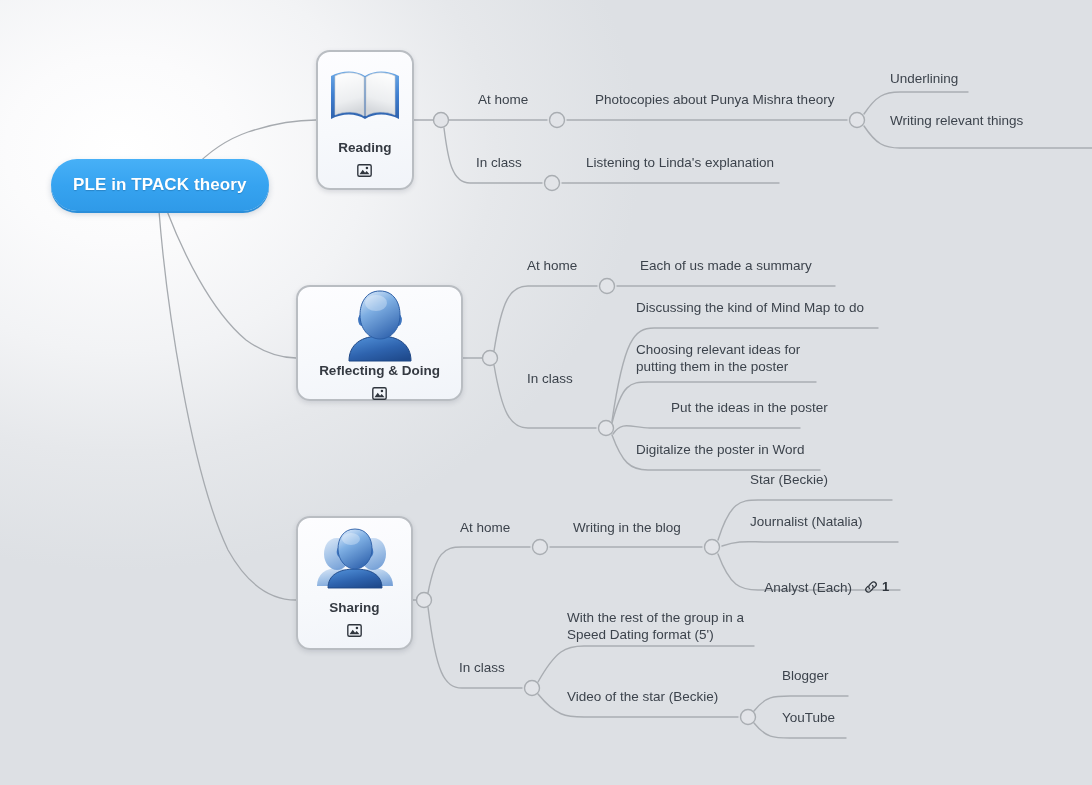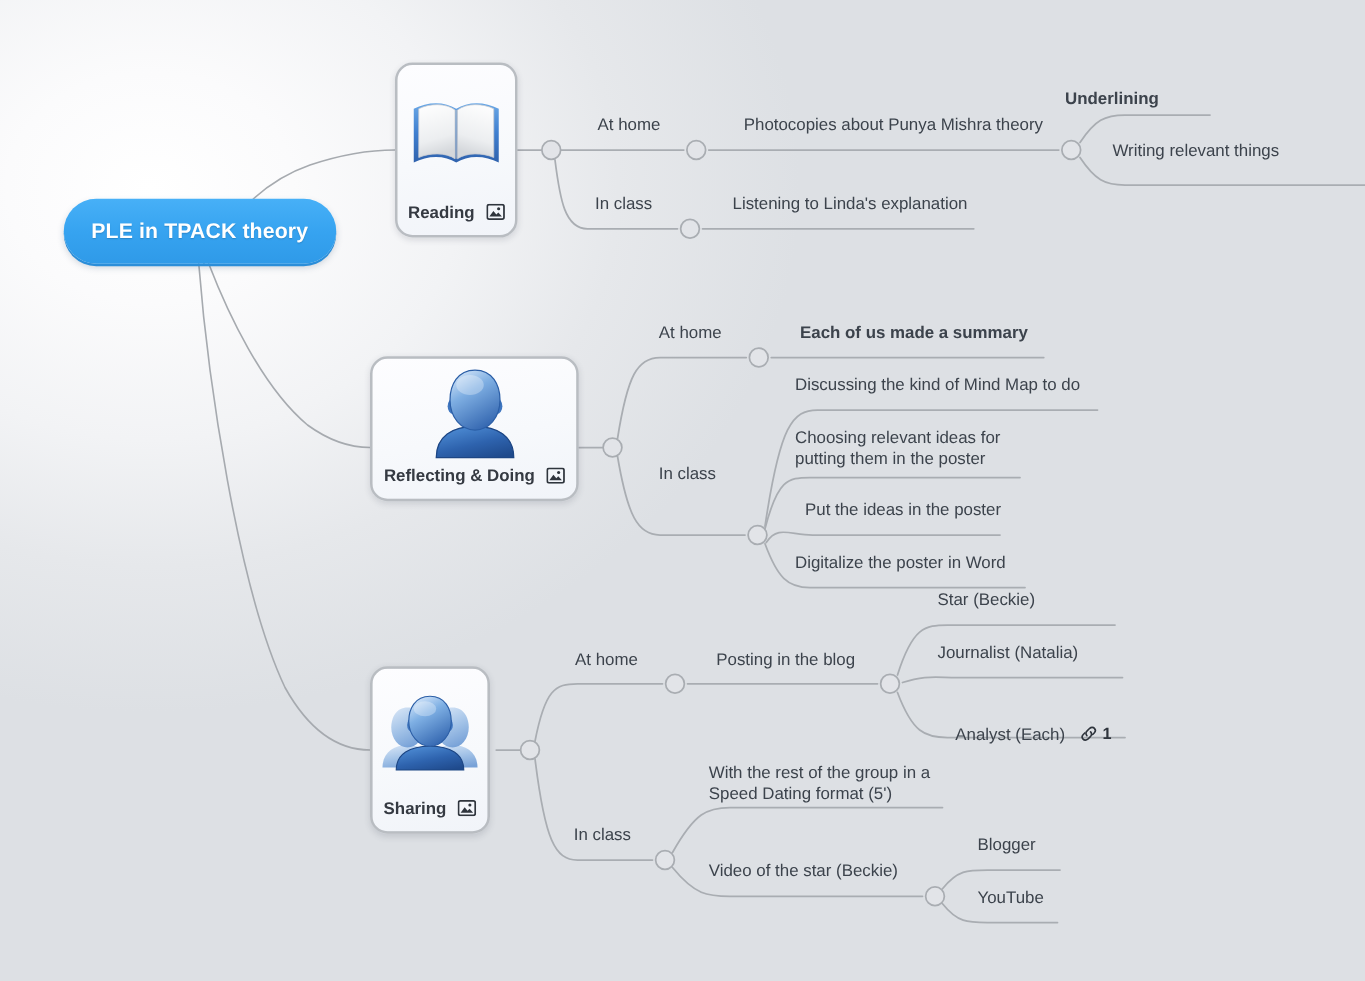--- a/index.html
+++ b/index.html
@@ -84,20 +84,21 @@
   }
   .card .caption {
     display: flex;
     align-items: center;
     gap: 9px;
     padding: 0 14px 11px 14px;
     font-size: 13.5px;
     font-weight: bold;
     color: #353a42;
     white-space: nowrap;
+    flex-direction: column;
   }
   .pic-icon { display: block; }
 
   
   .lbl {
     position: absolute;
     font-size: 13.5px;
     color: #3c434c;
     white-space: pre;
     line-height: 16.5px;
@@ -259,21 +260,21 @@
     <div class="caption">
       <span>Reflecting &amp; Doing</span>
       <svg class="pic-icon" width="15" height="13" viewBox="0 0 16 14" xmlns="http://www.w3.org/2000/svg">
         <rect x="0.8" y="0.8" width="14.4" height="12.4" rx="1.6" fill="none" stroke="#2f353d" stroke-width="1.5"></rect>
         <circle cx="10.6" cy="4.3" r="1.35" fill="#2f353d"></circle>
         <path d="M2.6 11 L6.1 6.3 L8.6 9.3 L10.3 7.6 L13.4 11 Z" fill="#2f353d"></path>
       </svg>
     </div>
   </div>
 
-  <div class="card" style="left:296px; top:533px; width:96px; height:134px;">
+  <div class="card" style="left:296px; top:516px; width:117px; height:134px;">
     <div class="art">
       <svg width="80" height="66" viewBox="0 0 80 66" xmlns="http://www.w3.org/2000/svg">
         <defs>
           <linearGradient id="grpBack" x1="0.3" y1="0" x2="0.7" y2="1">
             <stop offset="0" stop-color="#cfe0f4"></stop>
             <stop offset="0.5" stop-color="#9dbfe6"></stop>
             <stop offset="1" stop-color="#6d9ad4"></stop>
           </linearGradient>
           <linearGradient id="grpHead" x1="0.25" y1="0" x2="0.75" y2="1">
             <stop offset="0" stop-color="#d5e6fa"></stop>
@@ -307,35 +308,35 @@
         <circle cx="10.6" cy="4.3" r="1.35" fill="#2f353d"></circle>
         <path d="M2.6 11 L6.1 6.3 L8.6 9.3 L10.3 7.6 L13.4 11 Z" fill="#2f353d"></path>
       </svg>
     </div>
   </div>
 
   <div class="lbl" style="left:478px; top:92px;">At home</div>
   <div class="lbl" style="left:476px; top:155px;">In class</div>
   <div class="lbl" style="left:595px; top:92px;">Photocopies about Punya Mishra theory</div>
   <div class="lbl" style="left:586px; top:155px;">Listening to Linda's explanation</div>
-  <div class="lbl" style="left:852px; top:71px;font-weight:bold;">Underlining</div>
+  <div class="lbl" style="left:890px; top:71px;">Underlining</div>
   <div class="lbl" style="left:890px; top:113px;">Writing relevant things</div>
 
   <div class="lbl" style="left:527px; top:258px;">At home</div>
   <div class="lbl" style="left:527px; top:371px;">In class</div>
-  <div class="lbl" style="left:640px; top:258px;font-weight:bold;">Each of us made a summary</div>
+  <div class="lbl" style="left:640px; top:258px;">Each of us made a summary</div>
   <div class="lbl" style="left:636px; top:300px;">Discussing the kind of Mind Map to do</div>
   <div class="lbl multiline" style="left:636px; top:342px;">Choosing relevant ideas for
 putting them in the poster</div>
-  <div class="lbl" style="left:644px; top:400px;">Put the ideas in the poster</div>
+  <div class="lbl" style="left:671px; top:400px;">Put the ideas in the poster</div>
   <div class="lbl" style="left:636px; top:442px;">Digitalize the poster in Word</div>
 
   <div class="lbl" style="left:460px; top:520px;">At home</div>
   <div class="lbl" style="left:459px; top:660px;">In class</div>
-  <div class="lbl" style="left:573px; top:520px;">Posting in the blog</div>
+  <div class="lbl" style="left:573px; top:520px;">Writing in the blog</div>
   <div class="lbl" style="left:750px; top:472px;">Star (Beckie)</div>
   <div class="lbl" style="left:750px; top:514px;">Journalist (Natalia)</div>
   <div class="lbl" style="left:750px; top:562px;">
     <span>Analyst (Each)</span><span class="link-chip"><svg width="14" height="14" viewBox="0 0 16 16" xmlns="http://www.w3.org/2000/svg">
           <g fill="none" stroke="#2f353d" stroke-width="1.5" stroke-linecap="round">
             <path d="M6.3 9.7 C5.1 8.5 5.2 6.6 6.5 5.4 L8.9 3.0 C10.2 1.8 12.1 1.9 13.2 3.1 C14.3 4.3 14.2 6.1 13.0 7.3 L11.6 8.7"></path>
             <path d="M9.7 6.3 C10.9 7.5 10.8 9.4 9.5 10.6 L7.1 13.0 C5.8 14.2 3.9 14.1 2.8 12.9 C1.7 11.7 1.8 9.9 3.0 8.7 L4.4 7.3"></path>
           </g>
         </svg><span>1</span></span>
   </div>

